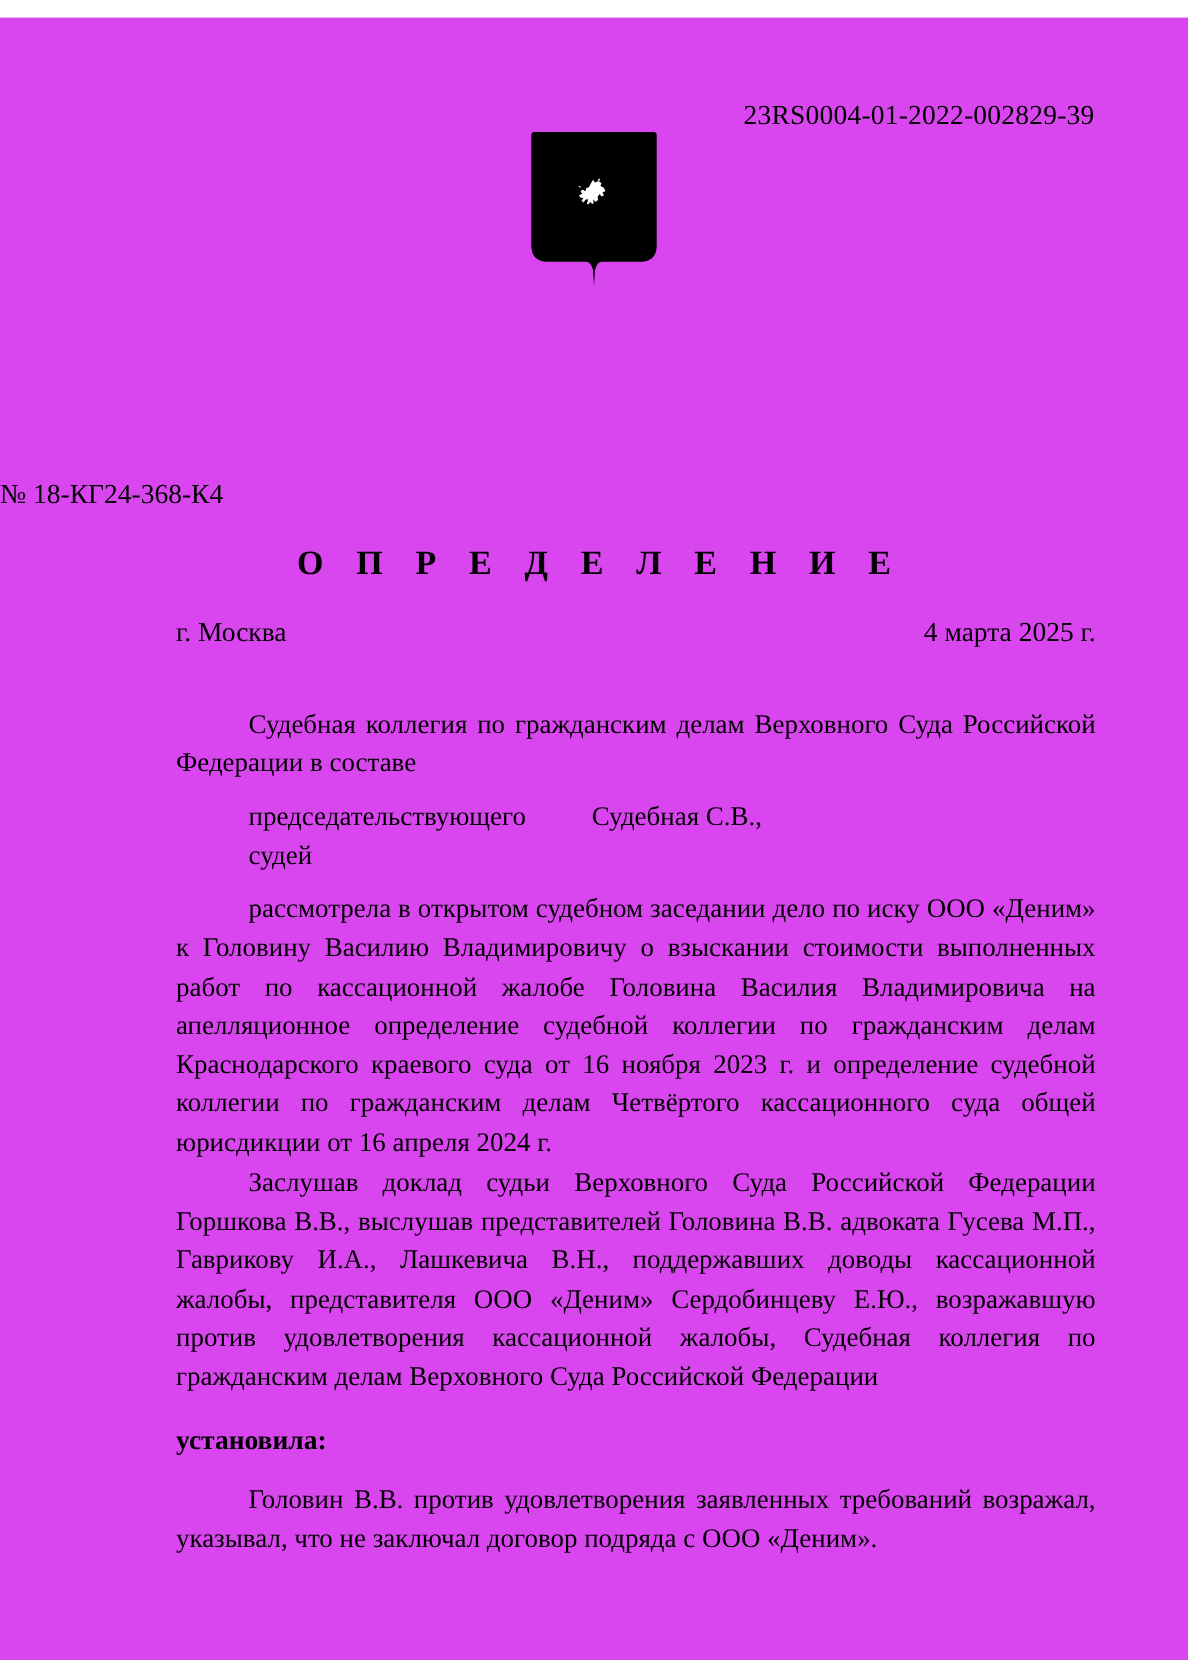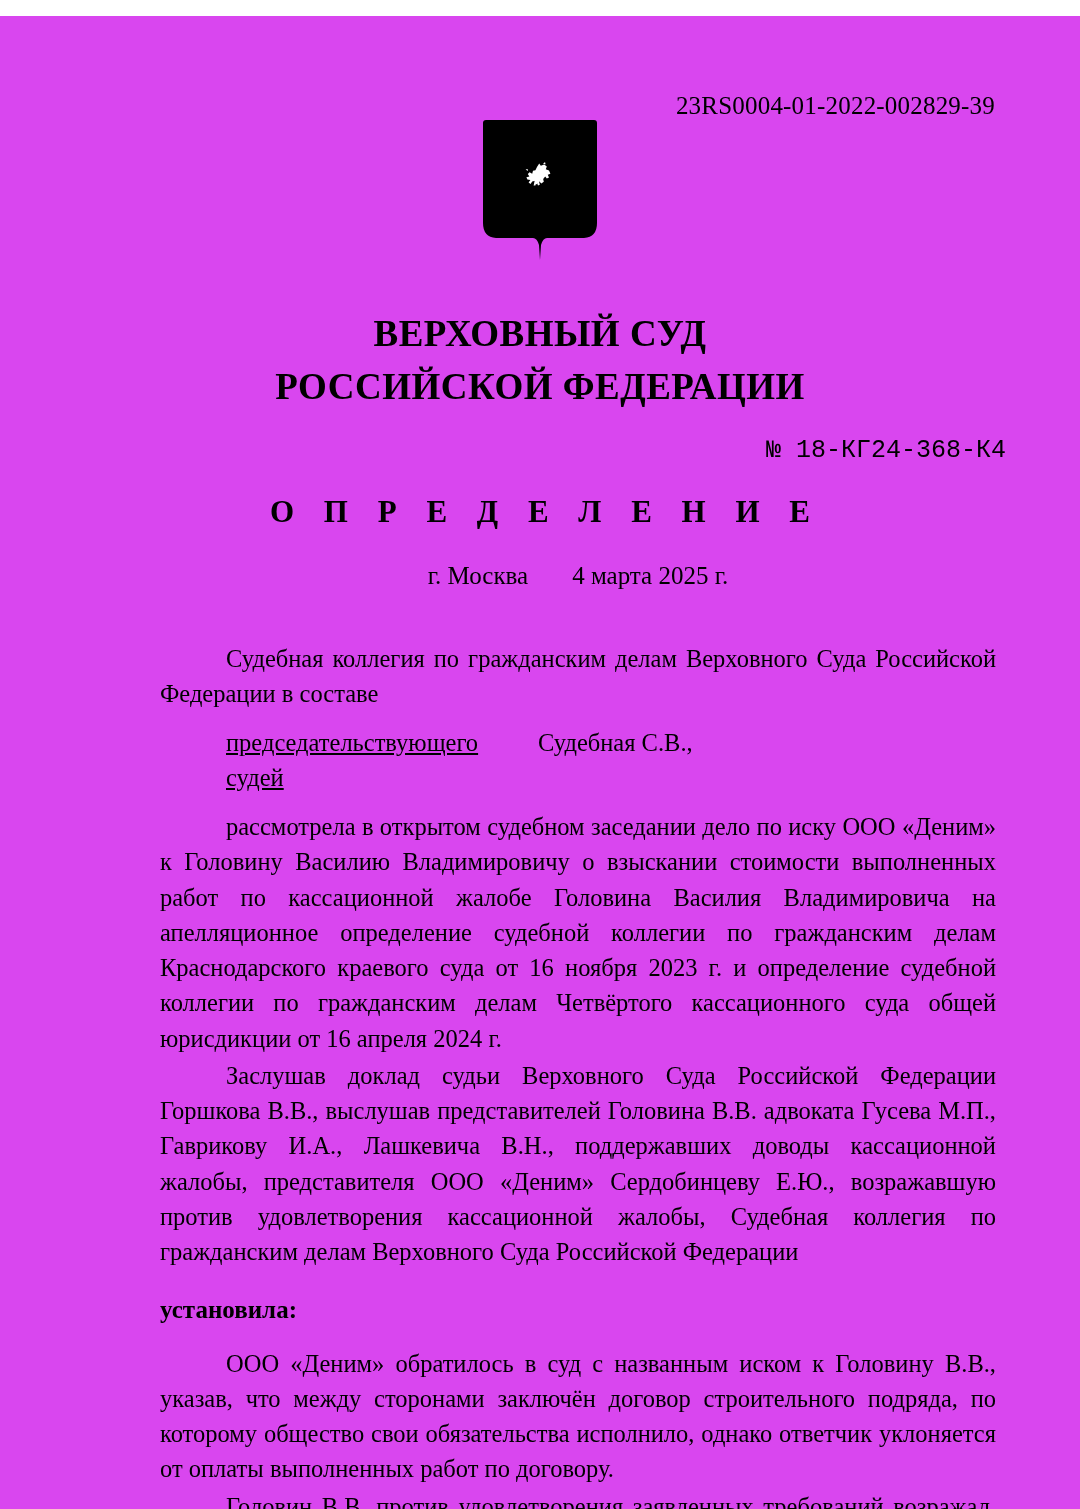--- a/index.html
+++ b/index.html
@@ -60,26 +60,25 @@
     font-weight: bold;
     line-height: 1.42;
     letter-spacing: 0.5px;
   }
   .court-title .line2 { display: block; }
 
   
   .case-number {
     position: absolute;
     top: 420px;
-    left: 11px;
+    left: 0;
     width: 995px;
-    text-align: right;
+    text-align: left;
     font-size: 25px;
     white-space: nowrap;
-    font-family: Liberation Mono, monospace;
   }
 
   
   .decision-heading {
     position: absolute;
     top: 478px;
     left: 0;
     width: 1080px;
     text-align: center;
     font-size: 31px;
@@ -88,21 +87,21 @@
     text-indent: 11px;
   }
 
   
   .place-date {
     position: absolute;
     top: 546px;
     left: 160px;
     width: 836px;
     display: flex;
-    justify-content: center;
+    justify-content: space-between;
     font-size: 25px;
     gap: 44px;
   }
 
   
   .body-block {
     position: absolute;
     top: 625px;
     left: 160px;
     width: 836px;
@@ -123,21 +122,20 @@
     padding-left: 66px;
   }
   .panel-row {
     display: flex;
     align-items: baseline;
     line-height: 1.44;
   }
   .panel-role {
     width: 312px;
     flex: 0 0 312px;
-    text-decoration: underline;
   }
   .panel-names { flex: 1 1 auto; }
 
   
   .ustanovila {
     margin: 22px 0 18px 0;
     text-align: left;
     font-size: 25px;
     font-weight: bold;
     text-indent: 0;
@@ -157,24 +155,20 @@
         <g fill="#ffffff">
           <path d="M56 48 l2.2 -3.6 l1.6 2.4 l3.4 -1.2 l2.6 2.0 l-1.0 2.6 l3.2 1.4 l1.4 3.2 l-2.6 1.0 l1.2 2.8 l-2.2 1.0 l-1.6 -2.2 l-2.0 2.6 l0.6 3.0 l-2.4 0.4 l-1.2 -2.8 l-2.6 1.6 l-0.6 3.0 l-2.4 -0.4 l0.4 -3.0 l-2.8 0.8 l-1.6 2.4 l-2.0 -1.4 l1.8 -2.6 l-3.0 -0.4 l-1.0 -2.4 l3.0 -0.8 l-1.6 -2.4 l1.8 -1.8 l2.6 1.6 l0.8 -3.0 l2.4 -0.6 Z"></path>
           <path d="M52 58 l1.6 4.4 l-1.0 4.0 l1.8 0.2 l1.2 -3.6 l1.4 3.4 l1.8 -0.6 l-0.8 -3.6 l2.4 2.4 l1.4 -1.2 l-2.0 -2.8 Z"></path>
           <path d="M62 45 l2.0 -2.0 l0.6 2.2 Z"></path>
           <path d="M47 52 l-2.4 -1.6 l2.0 -0.4 Z"></path>
         </g>
       </svg>
     </div>
   </div>
 
-  <div class="court-title">
-    <span>ВЕРХОВНЫЙ СУД</span>
-    <span class="line2">РОССИЙСКОЙ ФЕДЕРАЦИИ</span>
-  </div>
 
   <div class="case-number">№ 18-КГ24-368-К4</div>
 
   <div class="decision-heading">О П Р Е Д Е Л Е Н И Е</div>
 
   <div class="place-date">
     <span>г. Москва</span>
     <span>4 марта 2025 г.</span>
   </div>
 
@@ -191,19 +185,18 @@
         <span class="panel-role">судей</span>
       </div>
     </div>
 
     <p class="para">рассмотрела в открытом судебном заседании дело по иску ООО «Деним» к Головину Василию Владимировичу о взыскании стоимости выполненных работ по кассационной жалобе Головина Василия Владимировича на апелляционное определение судебной коллегии по гражданским делам Краснодарского краевого суда от 16 ноября 2023 г. и определение судебной коллегии по гражданским делам Четвёртого кассационного суда общей юрисдикции от 16 апреля 2024 г.</p>
 
     <p class="para">Заслушав доклад судьи Верховного Суда Российской Федерации Горшкова В.В., выслушав представителей Головина В.В. адвоката Гусева М.П., Гаврикову И.А., Лашкевича В.Н., поддержавших доводы кассационной жалобы, представителя ООО «Деним» Сердобинцеву Е.Ю., возражавшую против удовлетворения кассационной жалобы, Судебная коллегия по гражданским делам Верховного Суда Российской Федерации</p>
 
     <div class="ustanovila">установила:</div>
 
-    <p class="para">ООО «Деним» обратилось в суд с названным иском к Головину В.В., указав, что между сторонами заключён договор строительного подряда, по которому общество свои обязательства исполнило, однако ответчик уклоняется от оплаты выполненных работ по договору.</p>
 
     <p class="para">Головин В.В. против удовлетворения заявленных требований возражал, указывал, что не заключал договор подряда с ООО «Деним».</p>
 
   </div>
 
 </div>
 
 </body></html>

